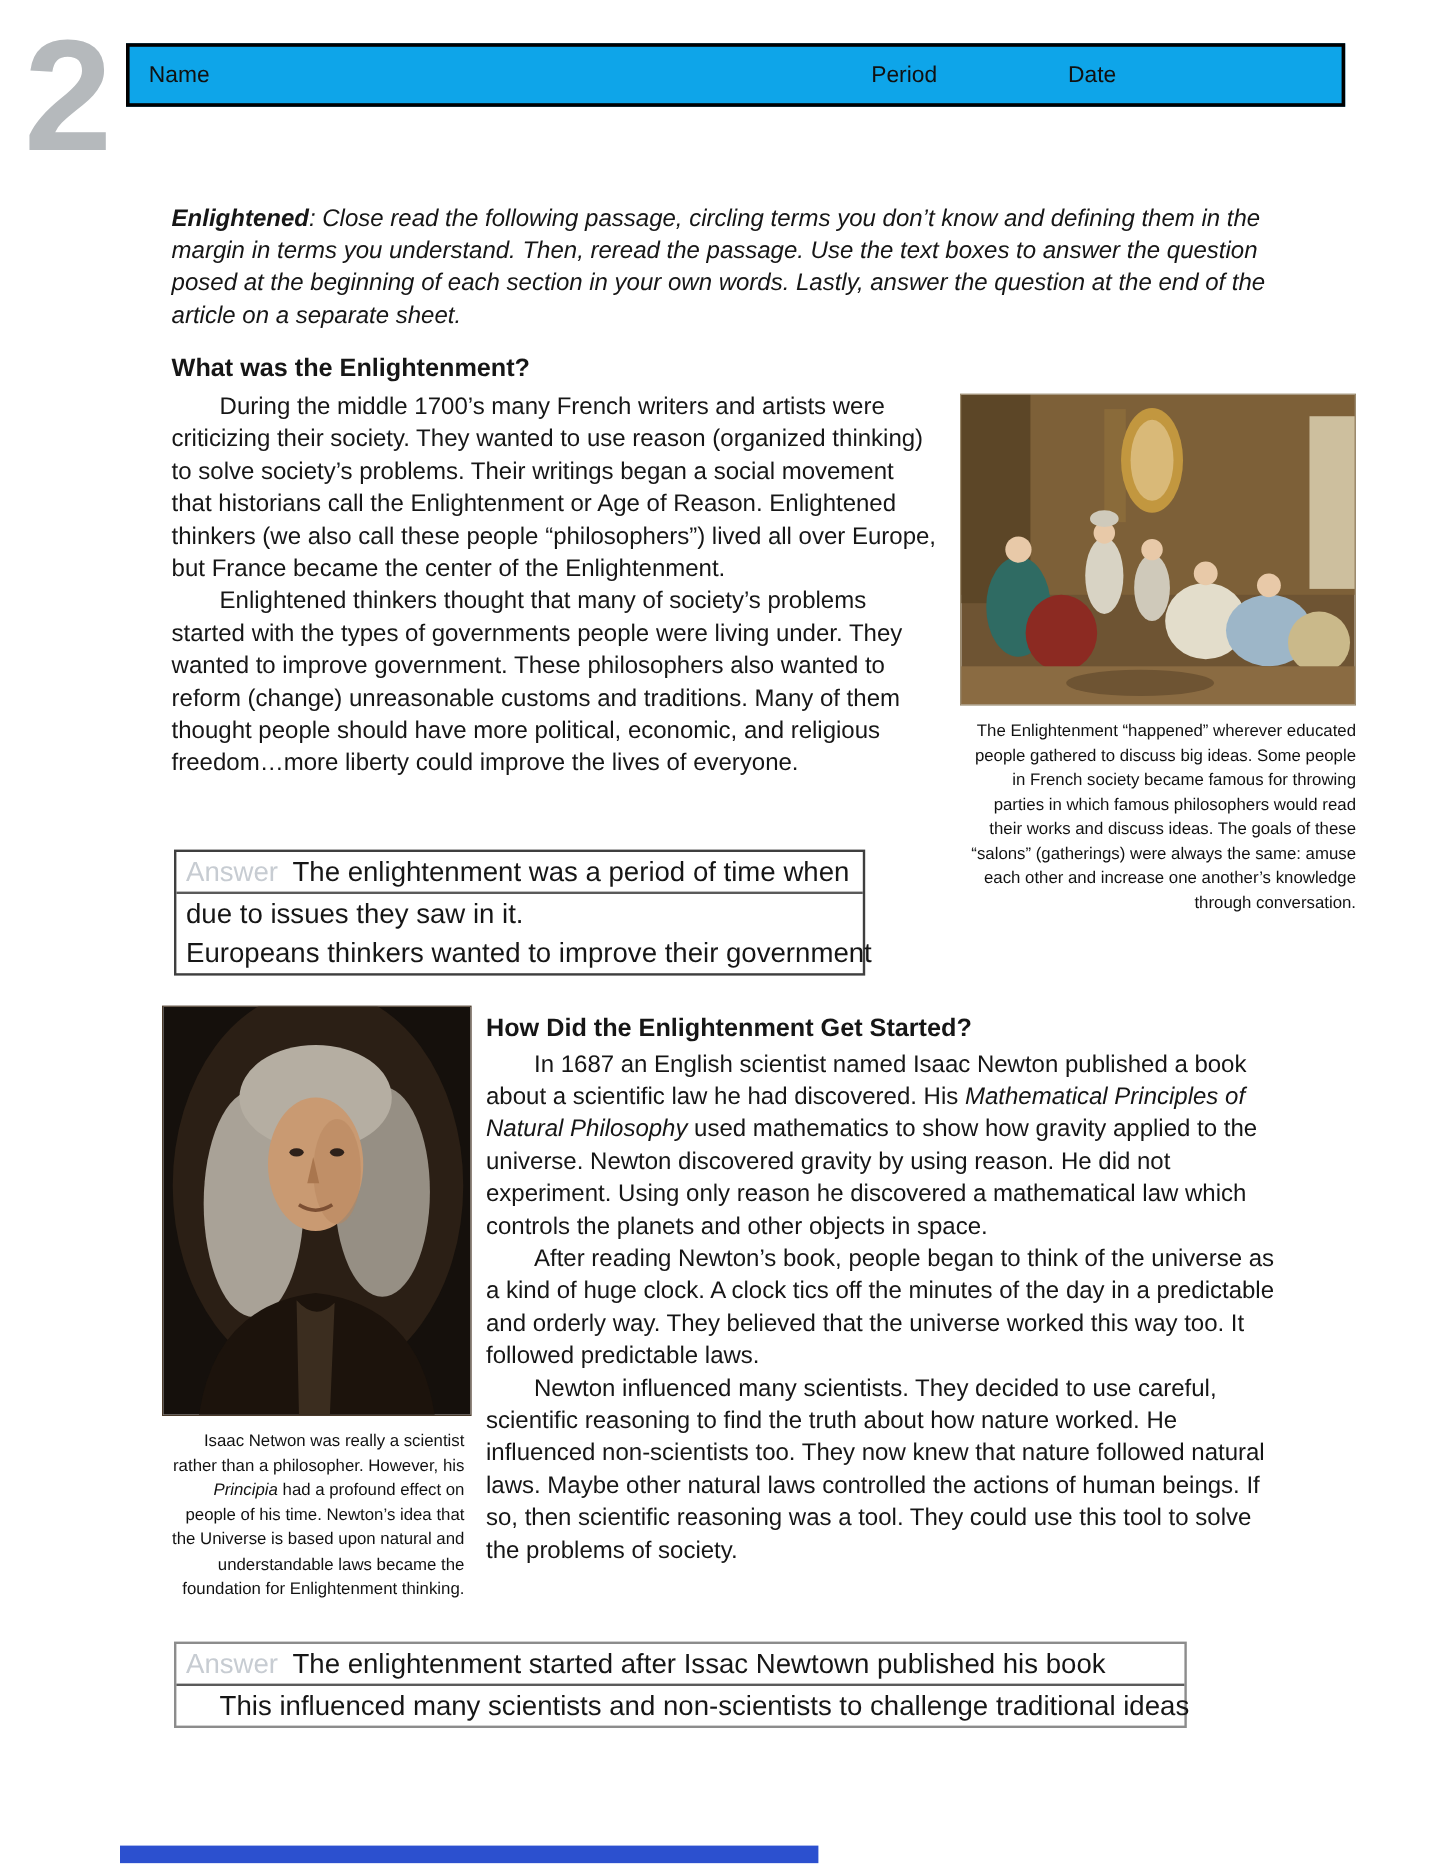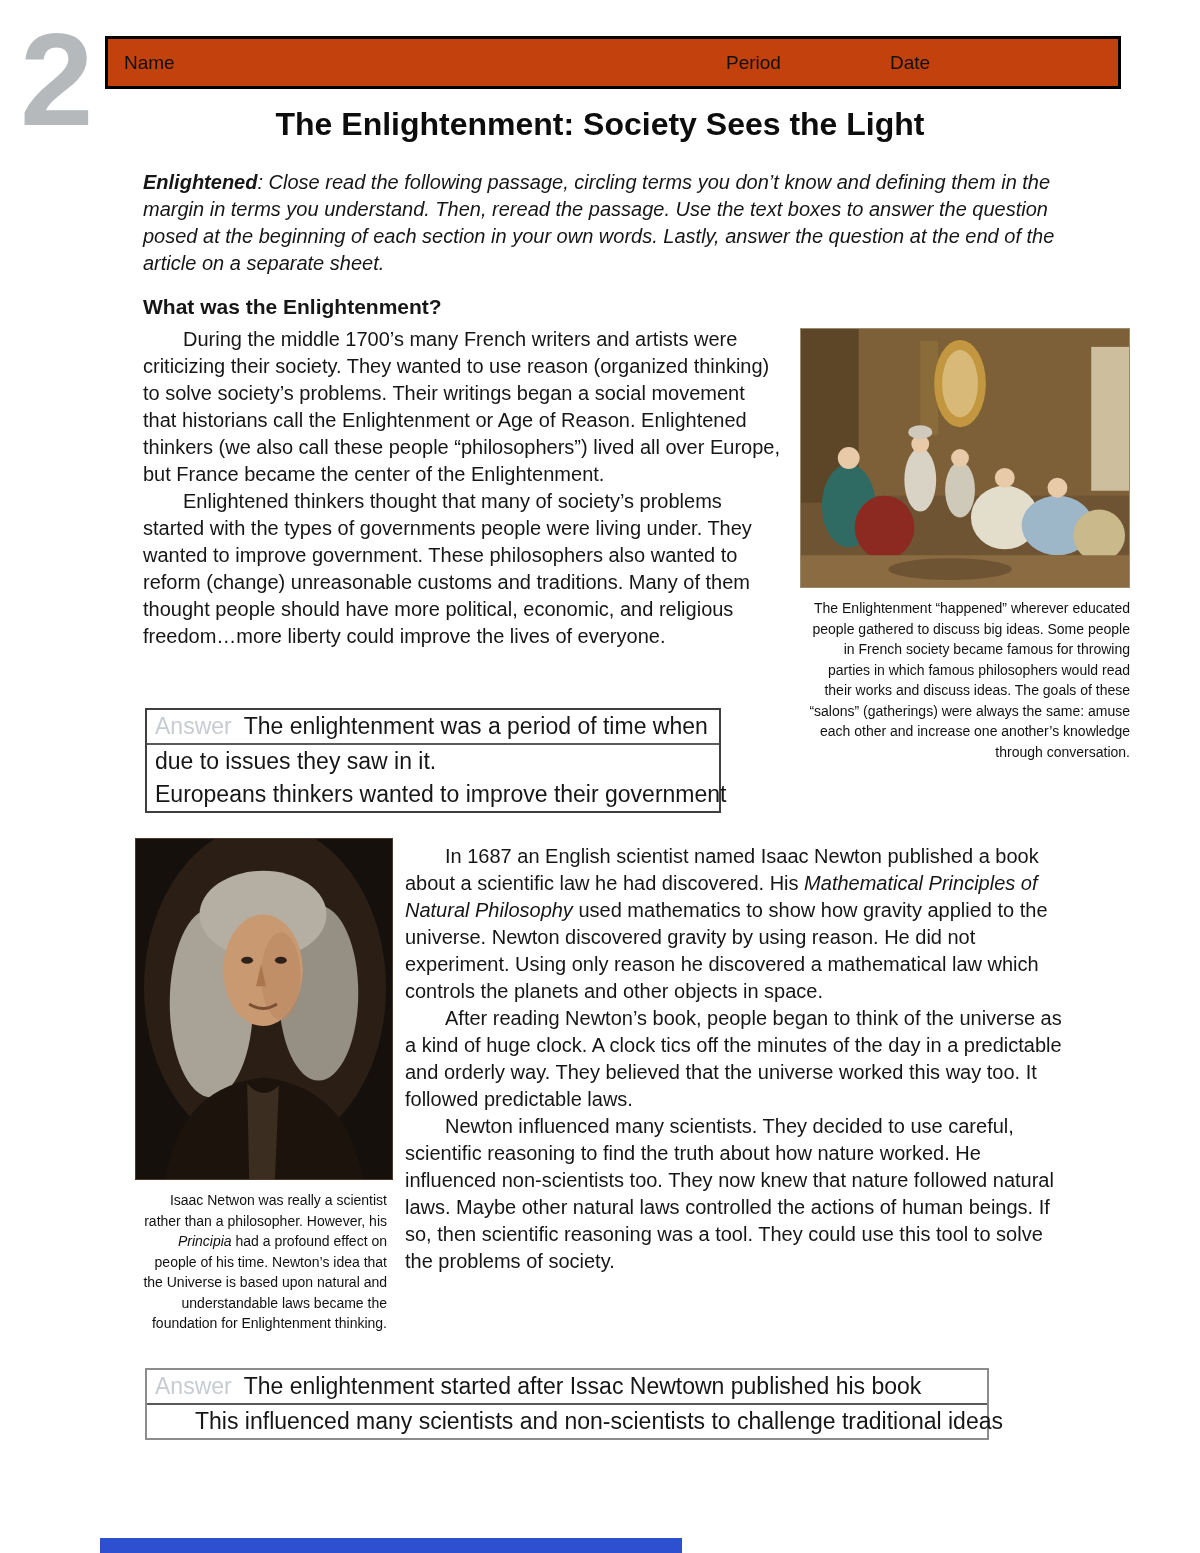--- a/index.html
+++ b/index.html
@@ -8,21 +8,21 @@
     position:relative; width:1200px; height:1553px; background:#ffffff;
     font-family:"Liberation Sans", sans-serif; color:#161616; overflow:hidden;
     margin:0 auto;
   }
   .corner-number {
     position:absolute; left:20px; top:14px; font-size:132px; font-weight:bold;
     color:#b5b9bc; line-height:1; letter-spacing:-4px;
   }
   .header-box {
     position:absolute; left:105px; top:36px; width:1016px; height:53px;
-    border:3px solid #000; background:#c2410c;
+    border:3px solid #000; background:#0ea5e9;
   }
   .header-box .lbl { position:absolute; top:13px; font-size:19px; color:#111; }
   .lbl-name   { left:16px; }
   .lbl-period { left:618px; }
   .lbl-date   { left:782px; }
   .title {
     position:absolute; top:106px; left:0; width:100%; text-align:center;
     font-size:32px; font-weight:bold; color:#0d0d0d;
   }
   .directions {
@@ -53,41 +53,40 @@
   .figure2 .fig-caption { width:252px; }
   .s2-col {
     position:absolute; left:405px; top:843px; width:662px;
     font-size:20px; line-height:27px;
   }
   .s2-heading { font-size:21px; font-weight:bold; margin-bottom:4px; text-indent:0; }
   .answer-box2 {
     position:absolute; left:145px; top:1368px; width:844px;
     border:2px solid #8c8c8c; font-size:23px;
   }
-  .answer-box2 .indent { padding-left:48px; }
+  .answer-box2 .indent { padding-left:36px; }
   .footer-bar {
     position:absolute; left:100px; top:1538px; width:582px; height:15px;
     background:#2c50cf;
   }
   i { font-style:italic; }
 </style>
 </head>
 <body>
 
 <div class="page">
 
   <div class="corner-number">2</div>
 
   <div class="header-box">
     <span class="lbl lbl-name">Name</span>
     <span class="lbl lbl-period">Period</span>
     <span class="lbl lbl-date">Date</span>
   </div>
 
-  <div class="title">The Enlightenment: Society Sees the Light</div>
 
   <div class="directions">
     <span class="dlabel">Enlightened</span><span>: Close read the following passage, circling terms you don’t know and defining them in the margin in terms you understand. Then, reread the passage. Use the text boxes to answer the question posed at the beginning of each section in your own words. Lastly, answer the question at the end of the article on a separate sheet.</span>
   </div>
 
   <div class="s1-heading">What was the Enlightenment?</div>
 
   <div class="s1-body">
     <p>During the middle 1700’s many French writers and artists were criticizing their society. They wanted to use reason (organized thinking) to solve society’s problems. Their writings began a social movement that historians call the Enlightenment or Age of Reason. Enlightened thinkers (we also call these people “philosophers”) lived all over Europe, but France became the center of the Enlightenment.</p>
     <p>Enlightened thinkers thought that many of society’s problems started with the types of governments people were living under. They wanted to improve government. These philosophers also wanted to reform (change) unreasonable customs and traditions. Many of them thought people should have more political, economic, and religious freedom…more liberty could improve the lives of everyone.</p>
@@ -146,20 +145,21 @@
         <path d="M30 342 q14-92 98-102 q86 10 100 102 z" fill="#1c130c"></path>
         <path d="M112 246 q16 18 32 2 l-4 94 h-26 z" fill="#3b2d1f"></path>
       </svg>
     </div>
     <div class="fig-caption">
       <span>Isaac Netwon was really a scientist rather than a philosopher. However, his </span><i>Principia</i><span> had a profound effect on people of his time. Newton’s idea that the Universe is based upon natural and understandable laws became the foundation for Enlightenment thinking.</span>
     </div>
   </div>
 
   <div class="s2-col">
+    <div class="s2-heading">How Did the Enlightenment Get Started?</div>
     <p><span>In 1687 an English scientist named Isaac Newton published a book about a scientific law he had discovered. His </span><i>Mathematical Principles of Natural Philosophy</i><span> used mathematics to show how gravity applied to the universe. Newton discovered gravity by using reason. He did not experiment. Using only reason he discovered a mathematical law which controls the planets and other objects in space.</span></p>
     <p>After reading Newton’s book, people began to think of the universe as a kind of huge clock. A clock tics off the minutes of the day in a predictable and orderly way. They believed that the universe worked this way too. It followed predictable laws.</p>
     <p>Newton influenced many scientists. They decided to use careful, scientific reasoning to find the truth about how nature worked. He influenced non-scientists too. They now knew that nature followed natural laws. Maybe other natural laws controlled the actions of human beings. If so, then scientific reasoning was a tool. They could use this tool to solve the problems of society.</p>
   </div>
 
   <div class="answer-box2">
     <div class="answer-line"><span class="answer-label">Answer</span><span>The enlightenment started after Issac Newtown published his book</span></div>
     <div class="answer-line answer-divider indent">This influenced many scientists and non-scientists to challenge traditional ideas</div>
   </div>
 

